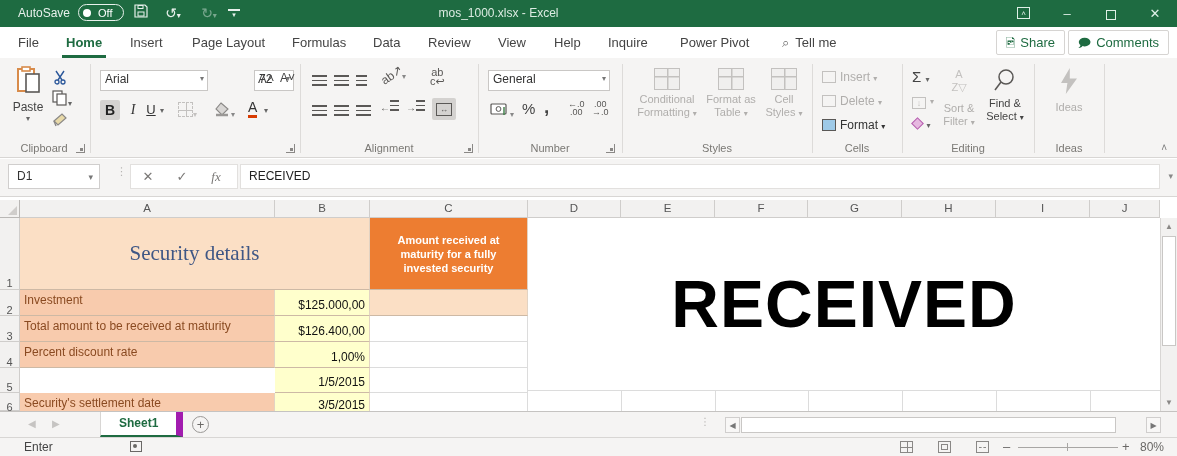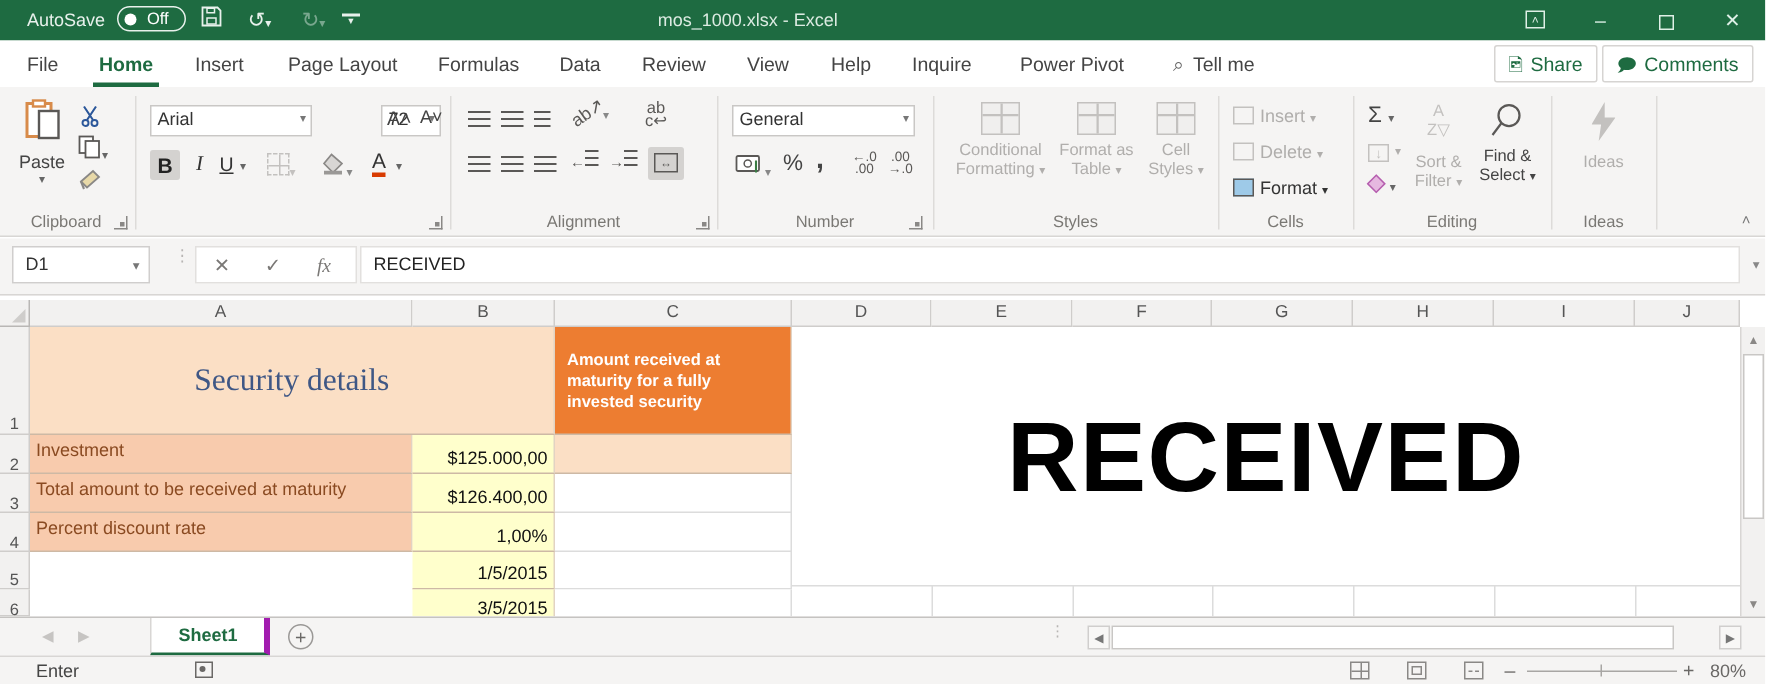--- a/index.html
+++ b/index.html
@@ -74,21 +74,21 @@
   .gl-h { position:absolute; height:1px; background:#dcdcdc; }
   .bigcell { position:absolute; background:#fff; display:flex; align-items:center; justify-content:center; }
   .bigtext { font-weight:bold; font-size:66px; letter-spacing:1px; color:#000; font-family:"Liberation Sans",sans-serif; }
   .vscroll { position:absolute; right:0; top:18px; width:17px; bottom:0; background:#f2f1f0; border-left:1px solid #d8d6d4; }
   .varr { position:absolute; left:0; width:16px; height:17px; color:#8a8886; font-size:8px; text-align:center; line-height:17px; }
   .vthumb { position:absolute; left:1px; width:14px; background:#fff; border:1px solid #c9c7c5; }
 
   
   .sheetbar { position:absolute; left:0; top:411px; width:1177px; height:26px; background:#f5f4f3; border-top:1px solid #c5c3c1; font-size:12px; }
   .navarr { position:absolute; top:6px; color:#c6c4c2; font-size:10px; }
-  .stab { position:absolute; left:100px; top:0; height:25px; background:#fff; border-right:4px solid #a21caf; border-left:1px solid #d8d6d4; border-bottom:2px solid #1e6b41; color:#1e6b41; font-weight:bold; line-height:23px; padding:0 18px; }
+  .stab { position:absolute; left:100px; top:0; height:25px; background:#fff; border-right:7px solid #a21caf; border-left:1px solid #d8d6d4; border-bottom:2px solid #1e6b41; color:#1e6b41; font-weight:bold; line-height:23px; padding:0 18px; }
   .addsheet { position:absolute; left:192px; top:4px; width:17px; height:17px; border:1px solid #9a9896; border-radius:50%; color:#6a6866; text-align:center; line-height:15px; font-size:13px; }
   .hscroll-larr { position:absolute; top:5px; width:15px; height:16px; border:1px solid #d0cecd; background:#f8f7f6; color:#777; font-size:8px; text-align:center; line-height:15px; }
   .hthumb { position:absolute; top:5px; height:16px; background:#fff; border:1px solid #c9c7c5; }
   .hdots { position:absolute; top:7px; color:#b7b5b3; font-size:10px; line-height:5px; }
 
   
   .statusbar { position:absolute; left:0; top:437px; width:1177px; height:19px; background:#f5f4f3; border-top:1px solid #d8d6d4; font-size:12px; color:#444; }
   .sb-mode { position:absolute; left:24px; top:2px; }
   .macro-ic { position:absolute; left:130px; top:3px; width:12px; height:11px; border:1px solid #6a6866; }
   .macro-ic:after { content:""; position:absolute; left:1.5px; top:1.5px; width:4px; height:4px; border-radius:50%; background:#6a6866; }
@@ -307,26 +307,27 @@
     <div class="gl-v" style="left:808px;top:190px;height:21px;"></div>
     <div class="gl-v" style="left:902px;top:190px;height:21px;"></div>
     <div class="gl-v" style="left:996px;top:190px;height:21px;"></div>
     <div class="gl-v" style="left:1090px;top:190px;height:21px;"></div>
 
     <div class="cell" style="left:20px;top:18px;width:350px;height:72px;background:#FBDFC5;display:flex;align-items:center;justify-content:center;">
       <span style="font-family:'Liberation Serif',serif;font-size:21px;color:#3F5785;">Security details</span>
     </div>
 
     <div class="cell" style="left:370px;top:18px;width:158px;height:72px;background:#ED7D31;display:flex;align-items:center;justify-content:center;">
-      <span style="color:#fff;font-weight:bold;font-size:11px;line-height:14px;padding:0 8px;">Amount received at maturity for a fully invested security</span>
+      <span style="color:#fff;font-weight:bold;font-size:11px;text-align:center;line-height:14px;padding:0 8px;">Amount received at maturity for a fully invested security</span>
     </div>
 
     <div class="cell" style="left:20px;top:90px;width:255px;height:26px;background:#F8CBAD;color:#8A4A21;padding:3px 0 0 4px;">Investment</div>
     <div class="cell" style="left:20px;top:116px;width:255px;height:26px;background:#F8CBAD;color:#8A4A21;padding:3px 0 0 4px;">Total amount to be received at maturity</div>
     <div class="cell" style="left:20px;top:142px;width:255px;height:26px;background:#F8CBAD;color:#8A4A21;padding:3px 0 0 4px;">Percent discount rate</div>
+    <div class="cell" style="left:20px;top:193px;width:255px;height:18px;background:#F8CBAD;color:#8A4A21;padding:3px 0 0 4px;border-bottom:none;">Security's settlement date</div>
 
     <div class="cell" style="left:275px;top:90px;width:95px;height:26px;background:#FFFFCC;color:#111;text-align:right;padding:8px 4px 0 0;">$125.000,00</div>
     <div class="cell" style="left:275px;top:116px;width:95px;height:26px;background:#FFFFCC;color:#111;text-align:right;padding:8px 4px 0 0;">$126.400,00</div>
     <div class="cell" style="left:275px;top:142px;width:95px;height:26px;background:#FFFFCC;color:#111;text-align:right;padding:8px 4px 0 0;">1,00%</div>
     <div class="cell" style="left:275px;top:168px;width:95px;height:25px;background:#FFFFCC;color:#111;text-align:right;padding:7px 4px 0 0;">1/5/2015</div>
     <div class="cell" style="left:275px;top:193px;width:95px;height:18px;background:#FFFFCC;color:#111;text-align:right;padding:5px 4px 0 0;border-bottom:none;">3/5/2015</div>
 
     <div class="cell" style="left:370px;top:90px;width:158px;height:26px;background:#FBDFC5;"></div>
     <div class="cell" style="left:370px;top:116px;width:158px;height:26px;background:#fff;border-right:1px solid #dcdcdc;border-bottom:1px solid #dcdcdc;"></div>
     <div class="cell" style="left:370px;top:142px;width:158px;height:26px;background:#fff;border-right:1px solid #dcdcdc;border-bottom:1px solid #dcdcdc;"></div>

